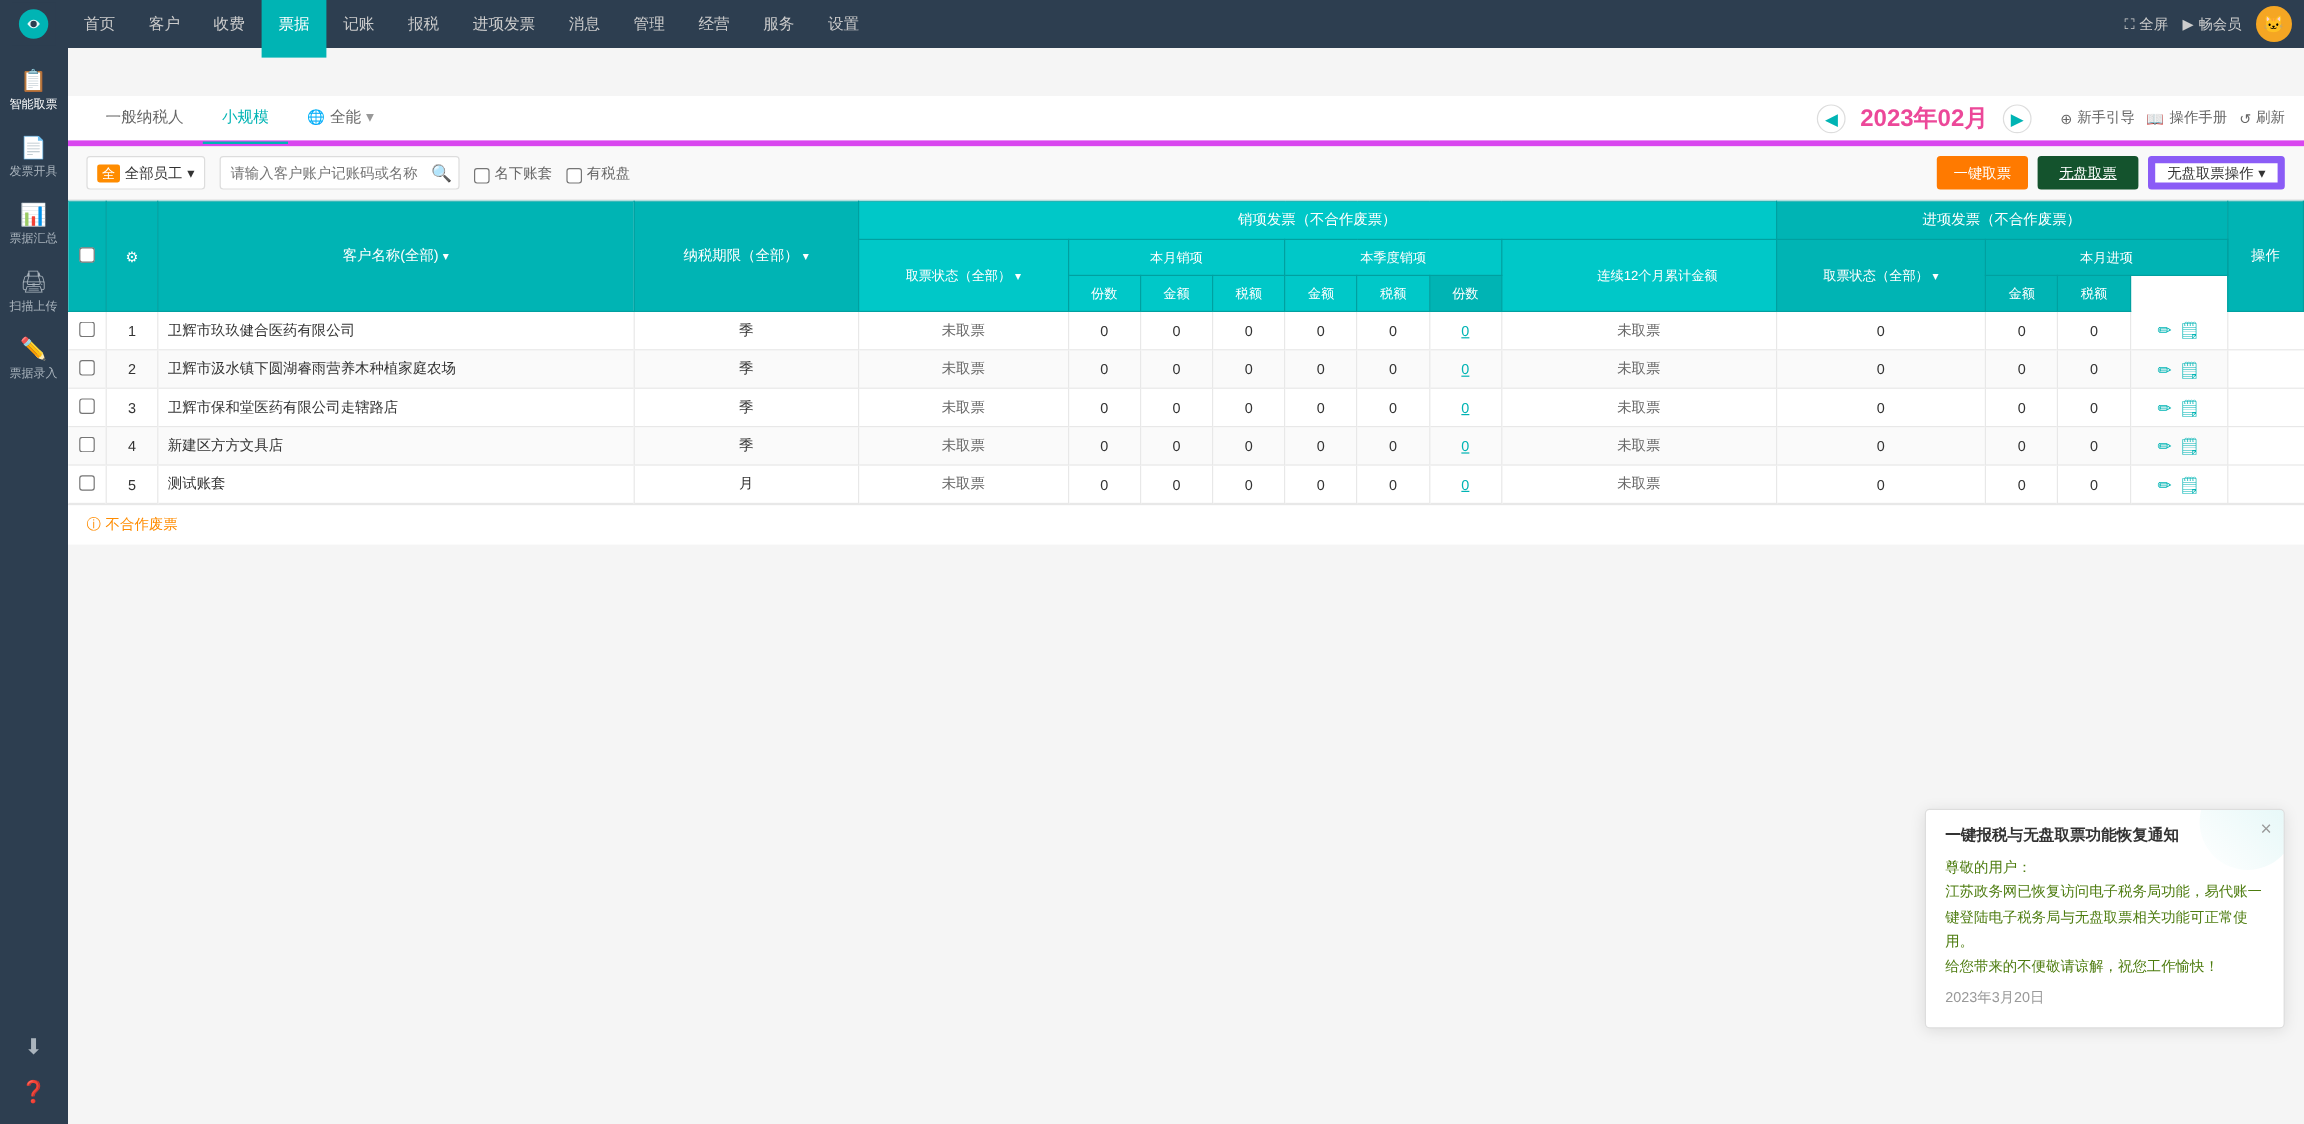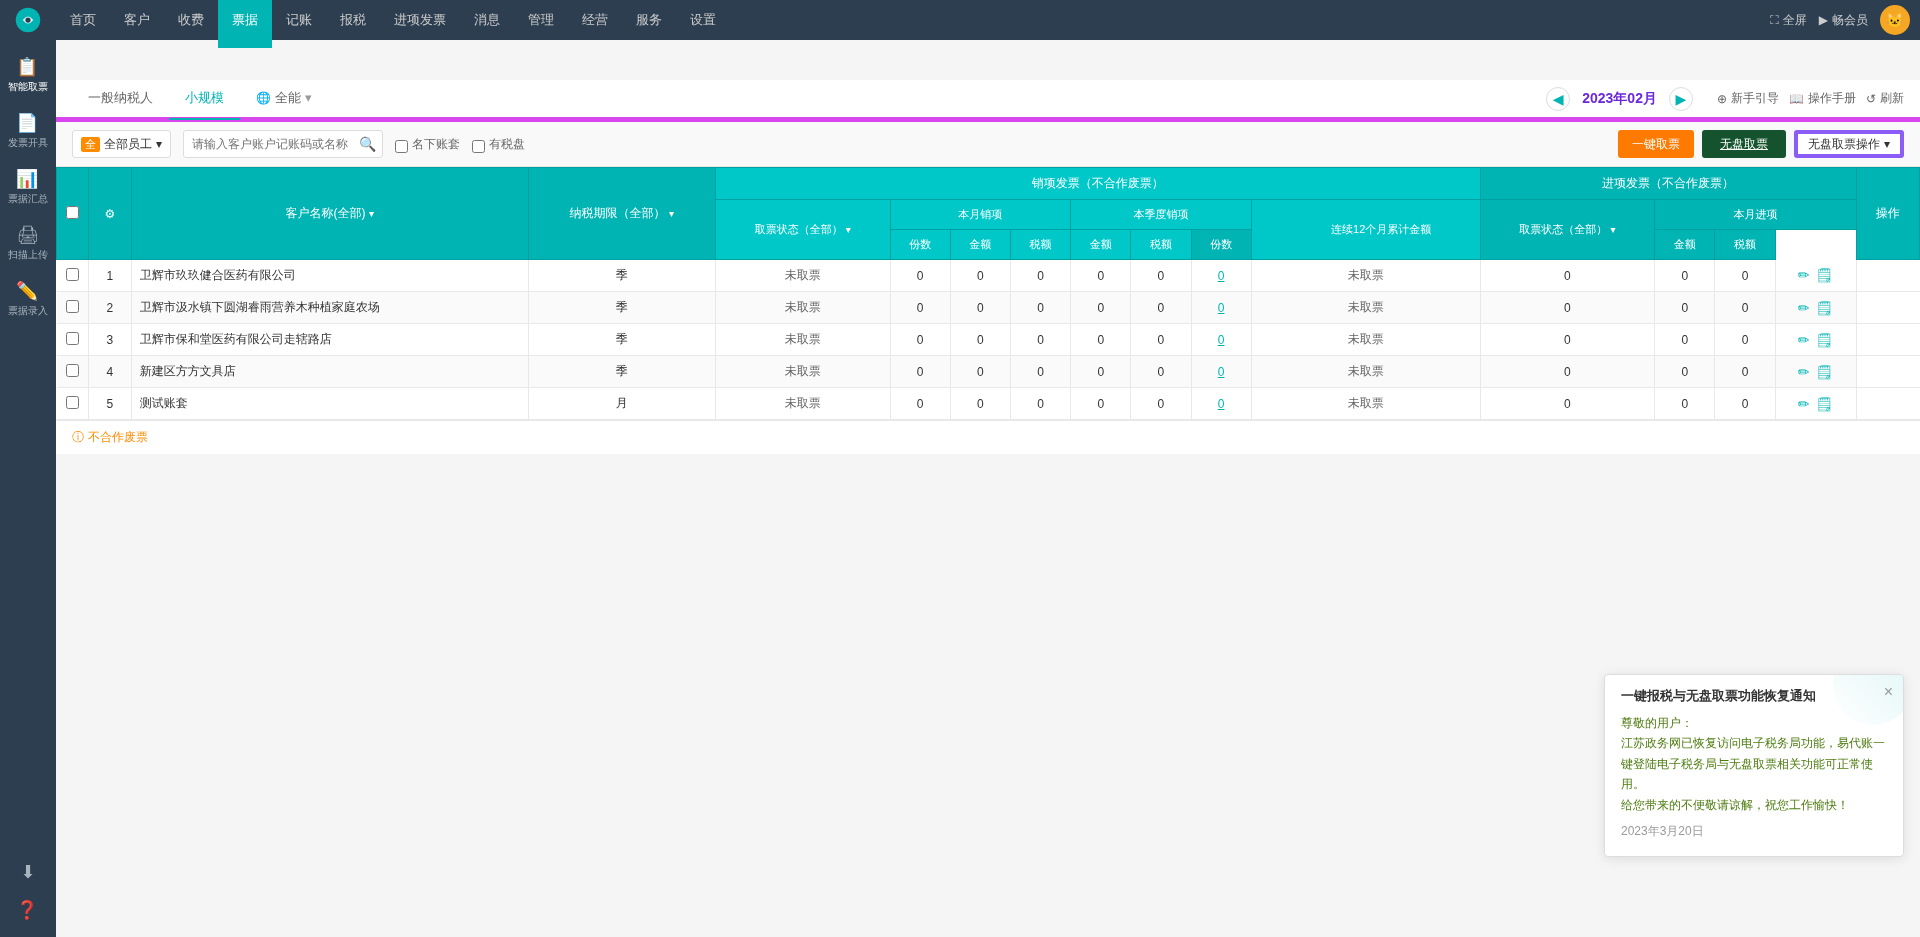--- a/index.html
+++ b/index.html
@@ -136,21 +136,21 @@
     .period-nav .nav-btn {
       width: 24px; height: 24px;
       background: #fff;
       border: 1px solid #ddd;
       border-radius: 50%;
       display: flex; align-items: center; justify-content: center;
       cursor: pointer;
       color: #00b4b4;
       font-size: 14px;
     }
-    .period-text { font-size: 14px; font-weight: bold; color: #6d28d9; }
+    .period-text { font-size: 20px; font-weight: bold; color: #ec4899; }
     .sub-header-right {
       display: flex;
       align-items: center;
       gap: 10px;
       margin-left: 24px;
     }
     .sub-header-right span {
       font-size: 12px;
       color: #666;
       cursor: pointer;
@@ -231,21 +231,21 @@
       padding: 5px 18px;
       font-size: 12px;
       cursor: pointer;
       height: 28px;
       white-space: nowrap;
       text-decoration: underline;
     }
     .btn-dropdown {
       background: #fff;
       color: #333;
-      border: 4px solid #8b5cf6;
+      border: 6px solid #8b5cf6;
       border-radius: 3px;
       padding: 5px 10px;
       font-size: 12px;
       cursor: pointer;
       height: 28px;
       display: flex; align-items: center; gap: 4px;
       white-space: nowrap;
     }
 
     

